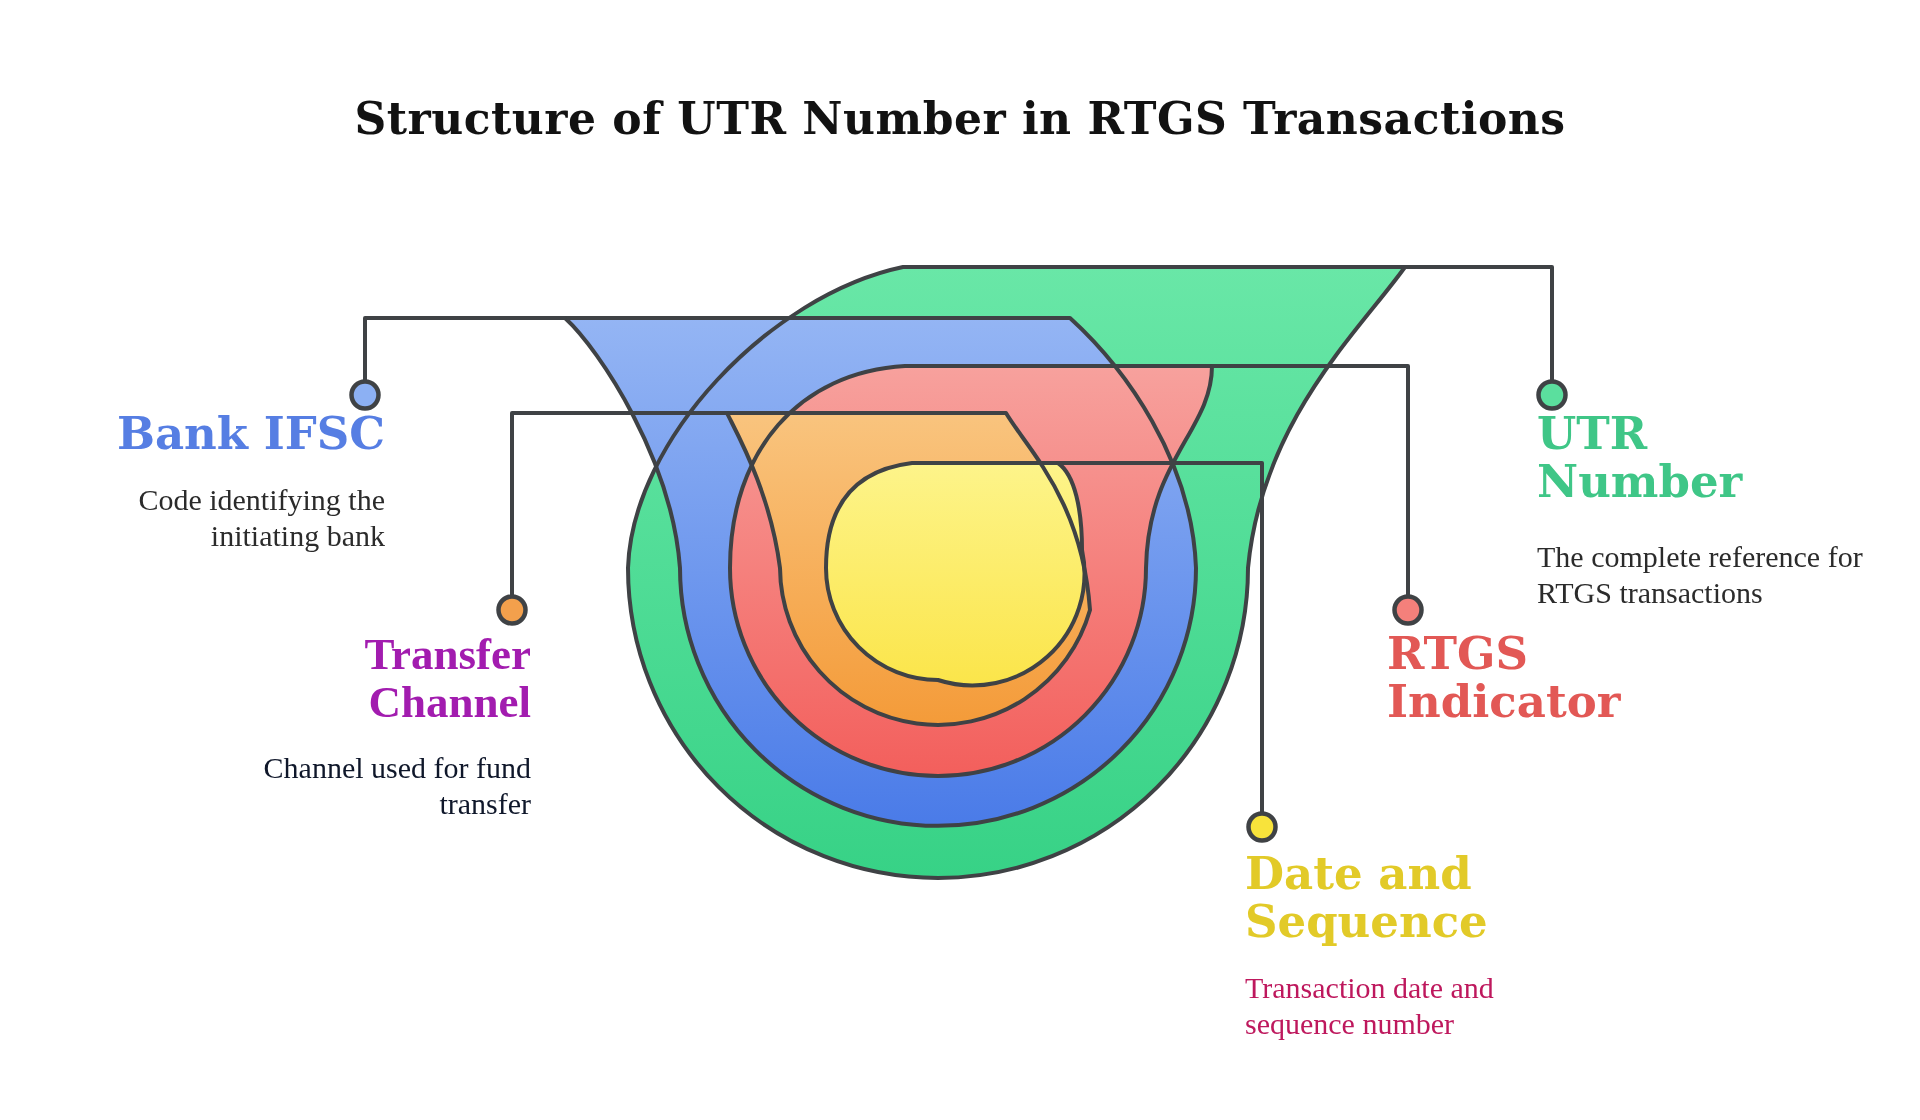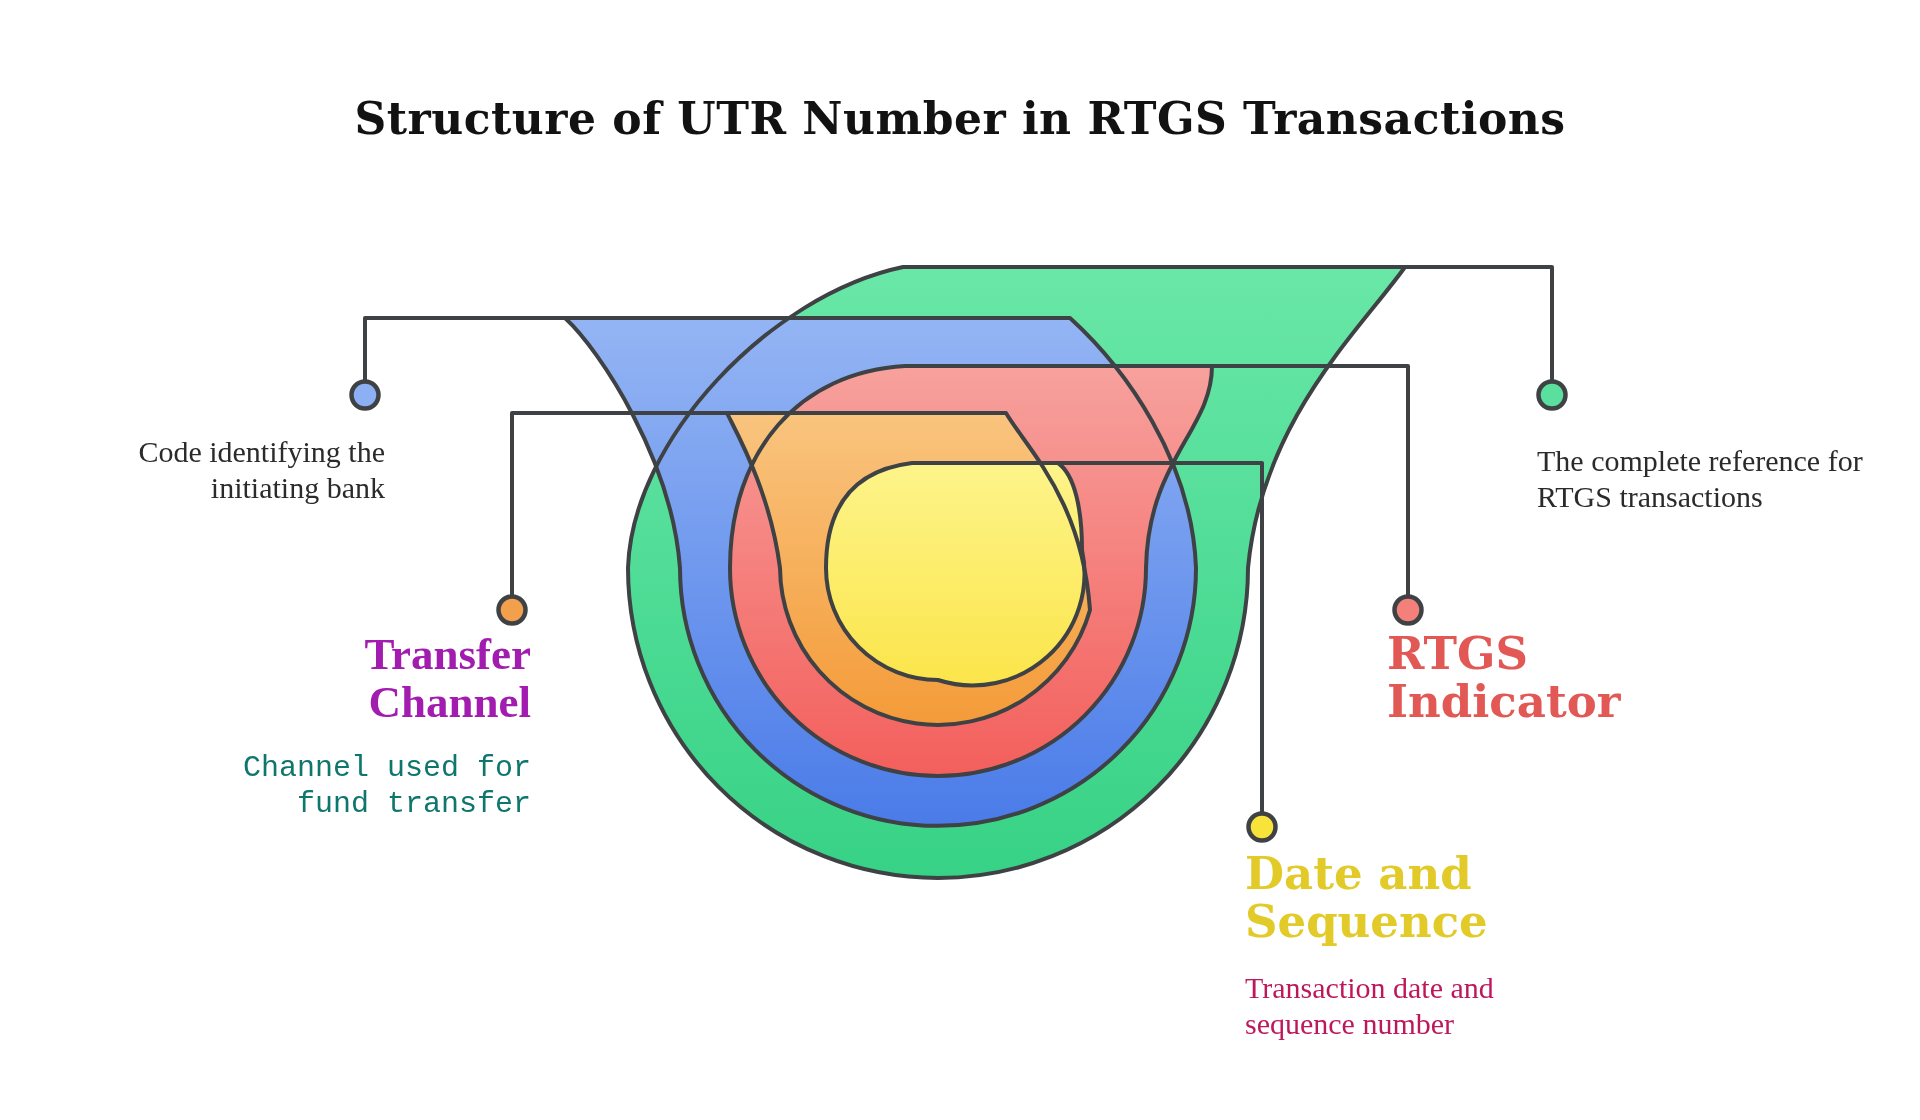--- a/index.html
+++ b/index.html
@@ -84,29 +84,31 @@
   <g stroke-width="4.5" stroke="#3f4245">
     <circle cx="365" cy="395" r="13.5" fill="#8cb0f3"></circle>
     <circle cx="512" cy="610" r="13.5" fill="#f3a04c"></circle>
     <circle cx="1552" cy="395" r="13.5" fill="#5bdf9e"></circle>
     <circle cx="1408" cy="610" r="13.5" fill="#f4807b"></circle>
     <circle cx="1262" cy="827" r="13.5" fill="#f8e33b"></circle>
   </g>
 </svg>
 
 <div class="label-block lb-bank align-right">
+  <div class="label-heading" style="color: rgb(86, 126, 227);">Bank IFSC</div>
   <div class="label-desc" style="color: rgb(43, 43, 43);">Code identifying the initiating bank</div>
 </div>
 
 <div class="label-block lb-transfer align-right">
   <div class="label-heading" style="color: #a21caf; font-family: Liberation Serif, serif;">Transfer Channel</div>
-  <div class="label-desc" style="color: #0f766e; font-family: Liberation Mono, monospace;">Channel used for fund transfer</div>
+  <div class="label-desc" style="color: #0f172a;">Channel used for fund transfer</div>
 </div>
 
 <div class="label-block lb-utr align-left">
+  <div class="label-heading" style="color: rgb(63, 198, 135);">UTR Number</div>
   <div class="label-desc" style="color: rgb(43, 43, 43); margin-top: 33px;">The complete reference for RTGS transactions</div>
 </div>
 
 <div class="label-block lb-rtgs align-left">
   <div class="label-heading" style="color: rgb(226, 88, 85);">RTGS Indicator</div>
 </div>
 
 <div class="label-block lb-date align-left">
   <div class="label-heading" style="color: rgb(226, 202, 40);">Date and Sequence</div>
   <div class="label-desc" style="color: #be185d;">Transaction date and sequence number</div>

